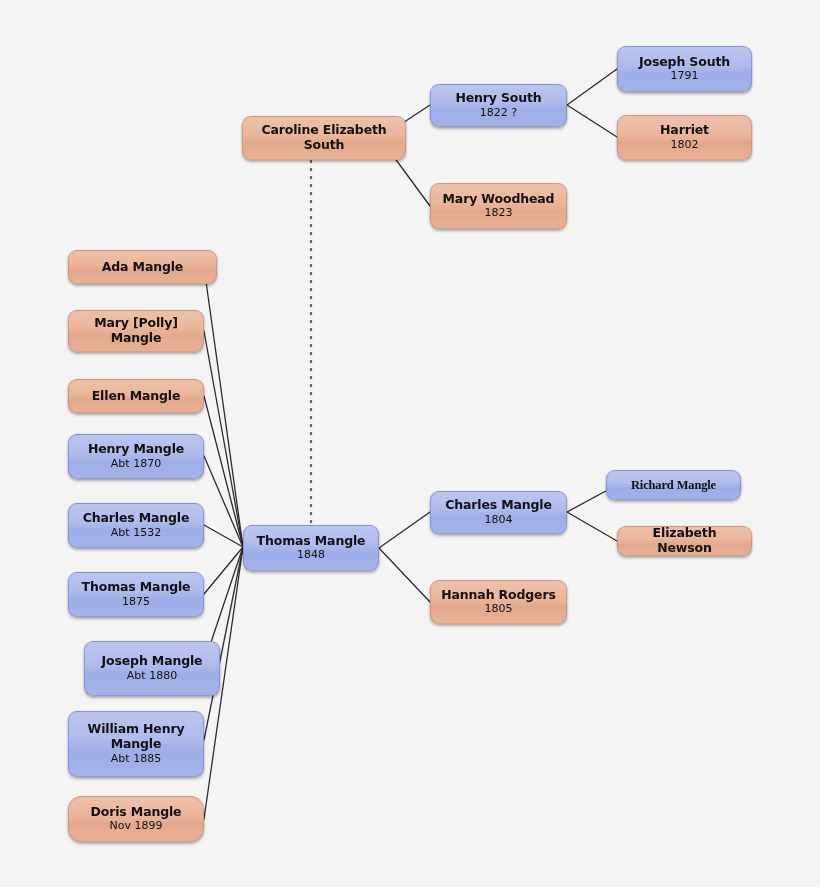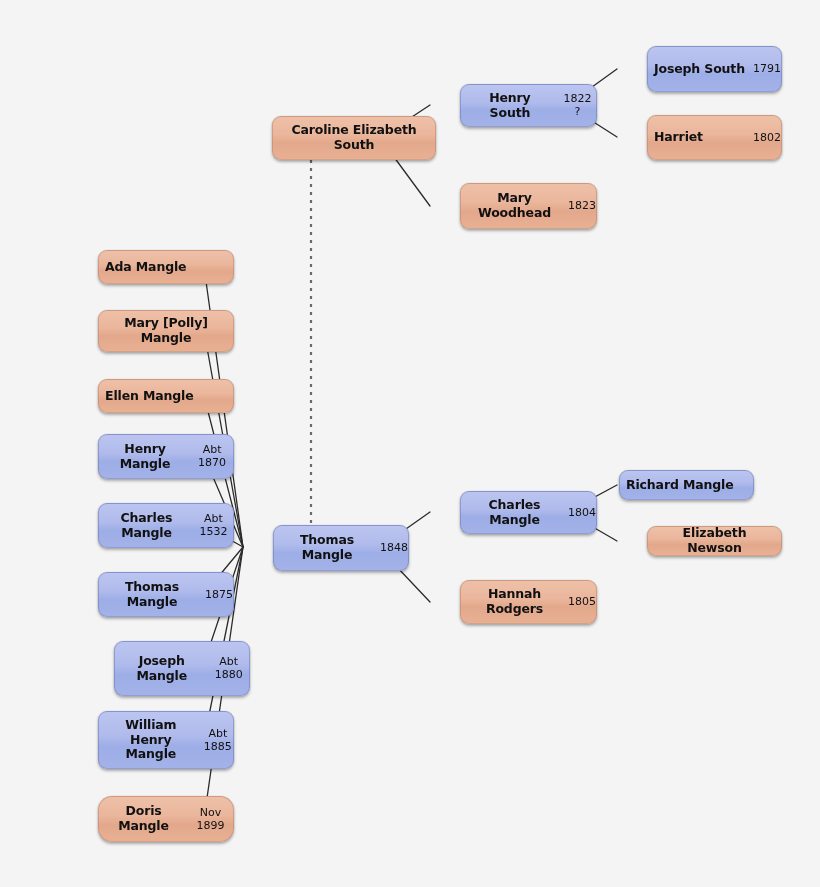--- a/index.html
+++ b/index.html
@@ -21,30 +21,29 @@
     left: 0; top: 0;
     width: 820px;
     height: 887px;
     pointer-events: none;
   }
   .node {
     position: absolute;
     box-sizing: border-box;
     border-radius: 9px;
     display: flex;
-    flex-direction: row;
+    flex-direction: column;
     align-items: center;
-    justify-content: space-between;
+    justify-content: center;
     text-align: center;
     line-height: 1.18;
     color: #111111;
     box-shadow: 0 2px 3px rgba(0,0,0,0.30), 0 0 1px rgba(0,0,0,0.25);
     border: 1px solid rgba(120,100,95,0.35);
     overflow: hidden;
-    margin-left: 30px;
   }
   .node.male {
     background: linear-gradient(to bottom, #bcc5f0 0%, #b0bbec 42%, #9dadE6 62%, #a3b2e8 100%);
     border-color: rgba(95,110,175,0.45);
   }
   .node.female {
     background: linear-gradient(to bottom, #eec0a8 0%, #eab69c 42%, #e3a88b 62%, #e8b093 100%);
     border-color: rgba(180,125,100,0.45);
   }
   .node .nm {
@@ -79,21 +78,21 @@
       <line x1="380" y1="138" x2="430" y2="206" stroke="#2b2b2b" stroke-width="1.3" stroke-linecap="round"></line>
       <line x1="567" y1="105" x2="617" y2="69" stroke="#2b2b2b" stroke-width="1.3" stroke-linecap="round"></line>
       <line x1="567" y1="105" x2="617" y2="137" stroke="#2b2b2b" stroke-width="1.3" stroke-linecap="round"></line>
       <line x1="379" y1="548" x2="430" y2="512" stroke="#2b2b2b" stroke-width="1.3" stroke-linecap="round"></line>
       <line x1="379" y1="548" x2="430" y2="602" stroke="#2b2b2b" stroke-width="1.3" stroke-linecap="round"></line>
       <line x1="567" y1="512" x2="617" y2="485" stroke="#2b2b2b" stroke-width="1.3" stroke-linecap="round"></line>
       <line x1="567" y1="512" x2="617" y2="541" stroke="#2b2b2b" stroke-width="1.3" stroke-linecap="round"></line>
     </svg>
 
   <div id="node-layer">
-      <div class="node female" style="left: 68px; top: 250px; width: 136px; height: 34px;">
+      <div class="node female" style="left: 68px; top: 250px; width: 149px; height: 34px;">
         <div class="nm">Ada Mangle</div>
       </div>
       <div class="node female" style="left: 68px; top: 310px; width: 136px; height: 42px;">
         <div class="nm">Mary [Polly] Mangle</div>
       </div>
       <div class="node female" style="left: 68px; top: 379px; width: 136px; height: 34px;">
         <div class="nm">Ellen Mangle</div>
       </div>
       <div class="node male" style="left: 68px; top: 434px; width: 136px; height: 45px;">
         <div class="nm">Henry Mangle</div>
@@ -104,21 +103,21 @@
         <div class="dt">Abt 1532</div>
       </div>
       <div class="node male" style="left: 68px; top: 572px; width: 136px; height: 45px;">
         <div class="nm">Thomas Mangle</div>
         <div class="dt">1875</div>
       </div>
       <div class="node male" style="left: 84px; top: 641px; width: 136px; height: 55px;">
         <div class="nm">Joseph Mangle</div>
         <div class="dt">Abt 1880</div>
       </div>
-      <div class="node male" style="left: 68px; top: 711px; width: 136px; height: 58px;">
+      <div class="node male" style="left: 68px; top: 711px; width: 136px; height: 66px;">
         <div class="nm">William Henry Mangle</div>
         <div class="dt">Abt 1885</div>
       </div>
       <div class="node female" style="left: 68px; top: 796px; width: 136px; height: 46px; border-radius: 14px;">
         <div class="nm">Doris Mangle</div>
         <div class="dt">Nov 1899</div>
       </div>
       <div class="node female" style="left: 242px; top: 116px; width: 164px; height: 44px;">
         <div class="nm">Caroline Elizabeth South</div>
       </div>
@@ -143,21 +142,21 @@
         <div class="dt">1805</div>
       </div>
       <div class="node male" style="left: 617px; top: 46px; width: 135px; height: 46px;">
         <div class="nm">Joseph South</div>
         <div class="dt">1791</div>
       </div>
       <div class="node female" style="left: 617px; top: 115px; width: 135px; height: 45px;">
         <div class="nm">Harriet</div>
         <div class="dt">1802</div>
       </div>
-      <div class="node male" style="left: 589px; top: 470px; width: 135px; height: 30px;">
+      <div class="node male" style="left: 606px; top: 470px; width: 135px; height: 30px; font-family: Liberation Serif, serif;">
         <div class="nm">Richard Mangle</div>
       </div>
       <div class="node female" style="left: 617px; top: 526px; width: 135px; height: 30px;">
         <div class="nm">Elizabeth Newson</div>
       </div>
     </div>
 
 </div>
 
 </body></html>

